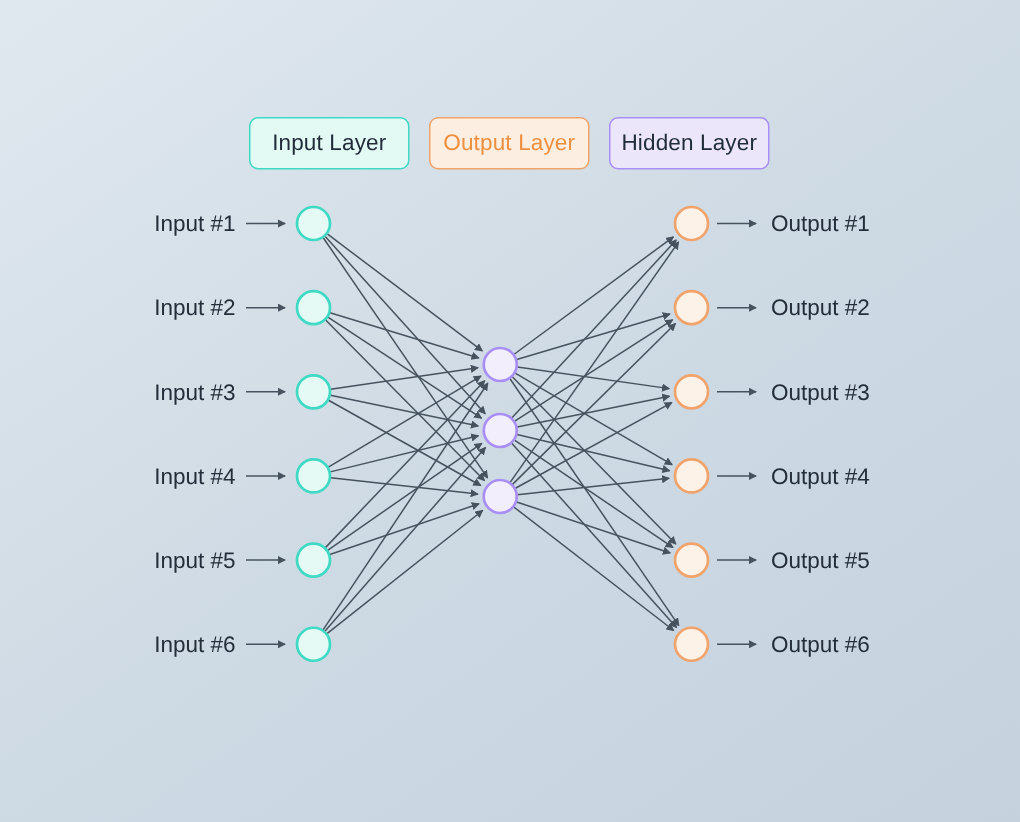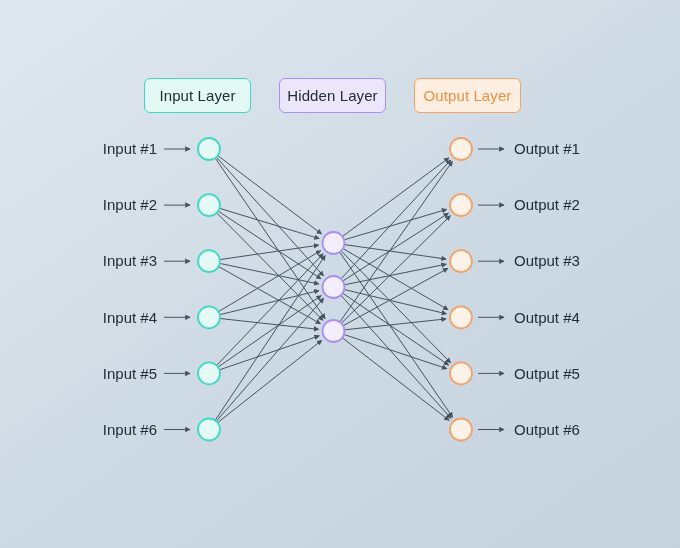--- a/index.html
+++ b/index.html
@@ -5,22 +5,22 @@
   html, body { margin: 0; padding: 0; }
   body {
     width: 680px; height: 548px; overflow: hidden;
     font-family: "Liberation Sans", sans-serif;
   }
   .stage {
     position: relative; width: 680px; height: 548px;
     background: linear-gradient(145deg, #e0e8ef 0%, #cdd9e3 55%, #c5d2de 100%);
   }
   .legend {
-    position: absolute; top: 78px; left: 144px;
-    display: flex; gap: 28px; z-index: 2;
+    position: absolute; top: 78px; left: 166px;
+    display: flex; gap: 13px; z-index: 2;
   }
   .chip {
     box-sizing: border-box;
     width: 107px; height: 35px;
     display: flex; align-items: center; justify-content: center;
     border: 1.5px solid #888; border-radius: 6px;
     font-size: 15px; font-weight: 500; letter-spacing: 0.1px;
     background: #fff;
   }
   svg.net { position: absolute; left: 0; top: 0; z-index: 1; display: block; }
@@ -30,25 +30,25 @@
   }
 </style>
 </head>
 <body>
 
 <div class="stage">
   <div class="legend">
     <div class="chip" style="border-color: rgb(63, 217, 196); background: rgb(227, 249, 243); color: rgb(34, 45, 58);">
       <span>Input Layer</span>
     </div>
+    <div class="chip" style="border-color: rgb(240, 163, 107); background: rgb(252, 239, 225); color: rgb(238, 143, 63);">
+      <span>Output Layer</span>
+    </div>
     <div class="chip" style="border-color: rgb(169, 143, 245); background: rgb(236, 230, 251); color: rgb(34, 45, 58);">
       <span>Hidden Layer</span>
-    </div>
-    <div class="chip" style="border-color: rgb(240, 163, 107); background: rgb(252, 239, 225); color: rgb(238, 143, 63);">
-      <span>Output Layer</span>
     </div>
   </div>
   <svg class="net" id="net" width="680" height="548" viewBox="0 0 680 548">
       <defs>
         <marker id="ah" viewBox="0 0 8 8" markerWidth="5.5" markerHeight="5.5" refX="7" refY="4" orient="auto" markerUnits="strokeWidth">
           <path d="M0,0 L8,4 L0,8 z" fill="#46535e"></path>
         </marker>
       </defs>
       <line x1="218.18" y1="155.93" x2="321.53" y2="233.96" stroke="#46535e" stroke-width="1" marker-end="url(#ah)"></line>
       <line x1="216.70" y1="157.54" x2="323.45" y2="275.86" stroke="#46535e" stroke-width="1" marker-end="url(#ah)"></line>

